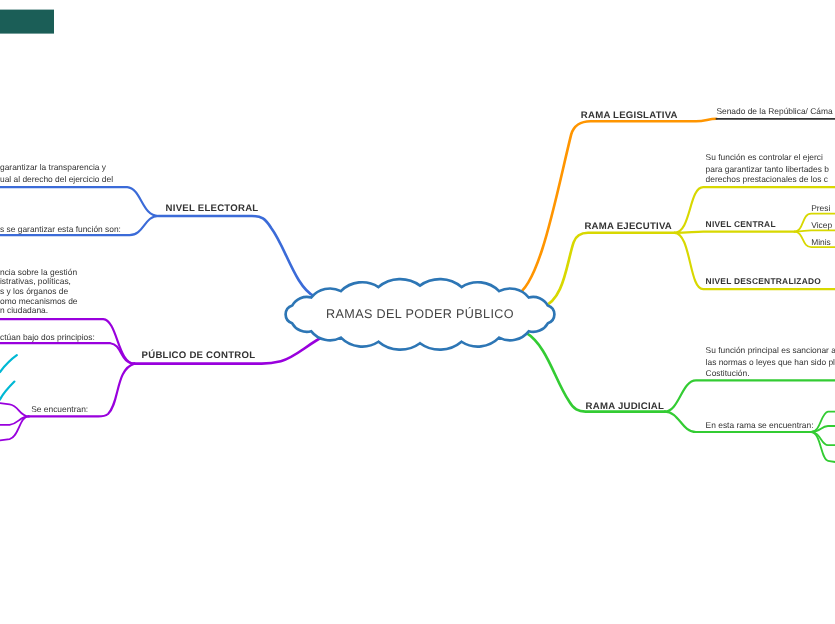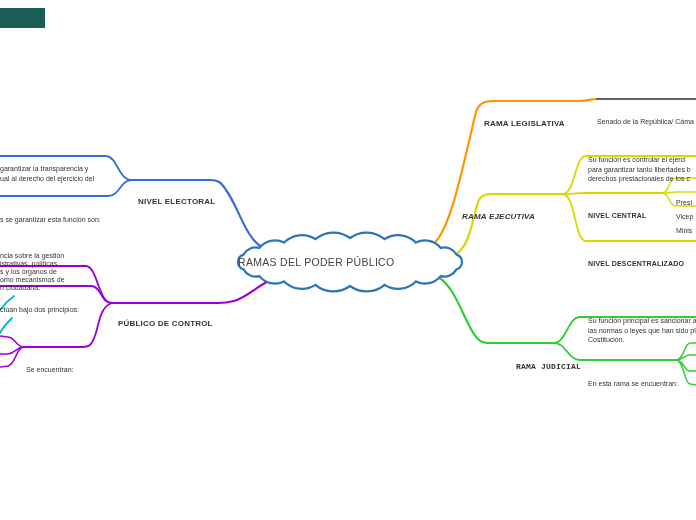--- a/index.html
+++ b/index.html
@@ -6,26 +6,26 @@
   .canvas{
     position:relative;width:696px;height:520px;overflow:hidden;background:#ffffff;
     font-family:"Liberation Sans","DejaVu Sans",sans-serif;
   }
   .canvas svg{position:absolute;left:0;top:0;}
   .ln{fill:none;stroke-linecap:round;}
   .ln-main{stroke-width:2.2px;}
   .ln-child{stroke-width:1.8px;}
   .ln-leaf{stroke-width:1.5px;}
   .cloud{fill:#ffffff;stroke-width:2.2px;}
-  .node{position:absolute;white-space:nowrap;color:#333;margin-top:28px;}
+  .node{position:absolute;white-space:nowrap;color:#333;}
   .bl{font-weight:700;font-size:8px;letter-spacing:.2px;}
   .bl2{font-weight:700;font-size:7px;letter-spacing:.2px;}
   .tx{font-size:7px;line-height:9.5px;}
   .tx5{font-size:7px;line-height:8px;}
-  .cloud-title{position:absolute;text-align:left;font-size:10.5px;color:#444;
+  .cloud-title{position:absolute;text-align:center;font-size:10.5px;color:#444;
     letter-spacing:.3px;white-space:nowrap;}
 </style>
 </head>
 <body>
 
 <div class="canvas">
 
   <svg width="696" height="520" viewBox="0 0 696 520">
 
     <rect x="0" y="8" width="45" height="20" fill="#1b5e57"></rect>
@@ -84,33 +84,33 @@
              A20 20 0 0 1 259.4,276.1 A14 14 0 0 1 243.5,269.4 A8 8 0 0 1 238,262
              A8 8 0 0 1 243.5,254.6 A14 14 0 0 1 259.4,247.9 A20 20 0 0 1 284.1,242.6
              A25 25 0 0 1 315.4,239.2 A28 28 0 0 1 350,238 Z" stroke="#2d76b5"></path>
   </svg>
 
   <div class="cloud-title" style="left:238px;top:256px;width:224px;">RAMAS DEL PODER PÚBLICO</div>
 
   <div class="node bl" style="left:484px;top:91px;">RAMA LEGISLATIVA</div>
   <div class="node tx" style="left:597px;top:89px;">Senado de la República/ Cáma</div>
 
-  <div class="node bl" style="left:462px;top:184px;font-style:italic;">RAMA EJECUTIVA</div>
+  <div class="node bl" style="left:487px;top:184px;">RAMA EJECUTIVA</div>
   <div class="node" style="left:588px;top:127px;">
     <div class="tx">Su función es controlar el ejerci</div>
     <div class="tx">para garantizar tanto libertades b</div>
     <div class="tx">derechos prestacionales de los c</div>
   </div>
   <div class="node bl2" style="left:588px;top:184px;">NIVEL CENTRAL</div>
   <div class="node tx" style="left:676px;top:170px;">Presi</div>
   <div class="node tx" style="left:676px;top:184px;">Vicep</div>
   <div class="node tx" style="left:676px;top:198px;">Minis</div>
   <div class="node bl2" style="left:588px;top:232px;">NIVEL DESCENTRALIZADO</div>
 
-  <div class="node bl" style="left:516px;top:334px;font-family:Liberation Mono, monospace;">RAMA JUDICIAL</div>
+  <div class="node bl" style="left:488px;top:334px;">RAMA JUDICIAL</div>
   <div class="node" style="left:588px;top:288px;">
     <div class="tx">Su función principal es sancionar a</div>
     <div class="tx">las normas o leyes que han sido pla</div>
     <div class="tx">Costitución.</div>
   </div>
   <div class="node tx" style="left:588px;top:351px;">En esta rama se encuentran:</div>
 
   <div class="node bl" style="left:138px;top:169px;">NIVEL ELECTORAL</div>
   <div class="node" style="left:0;top:136px;">
     <div class="tx">garantizar la transparencia y</div>

